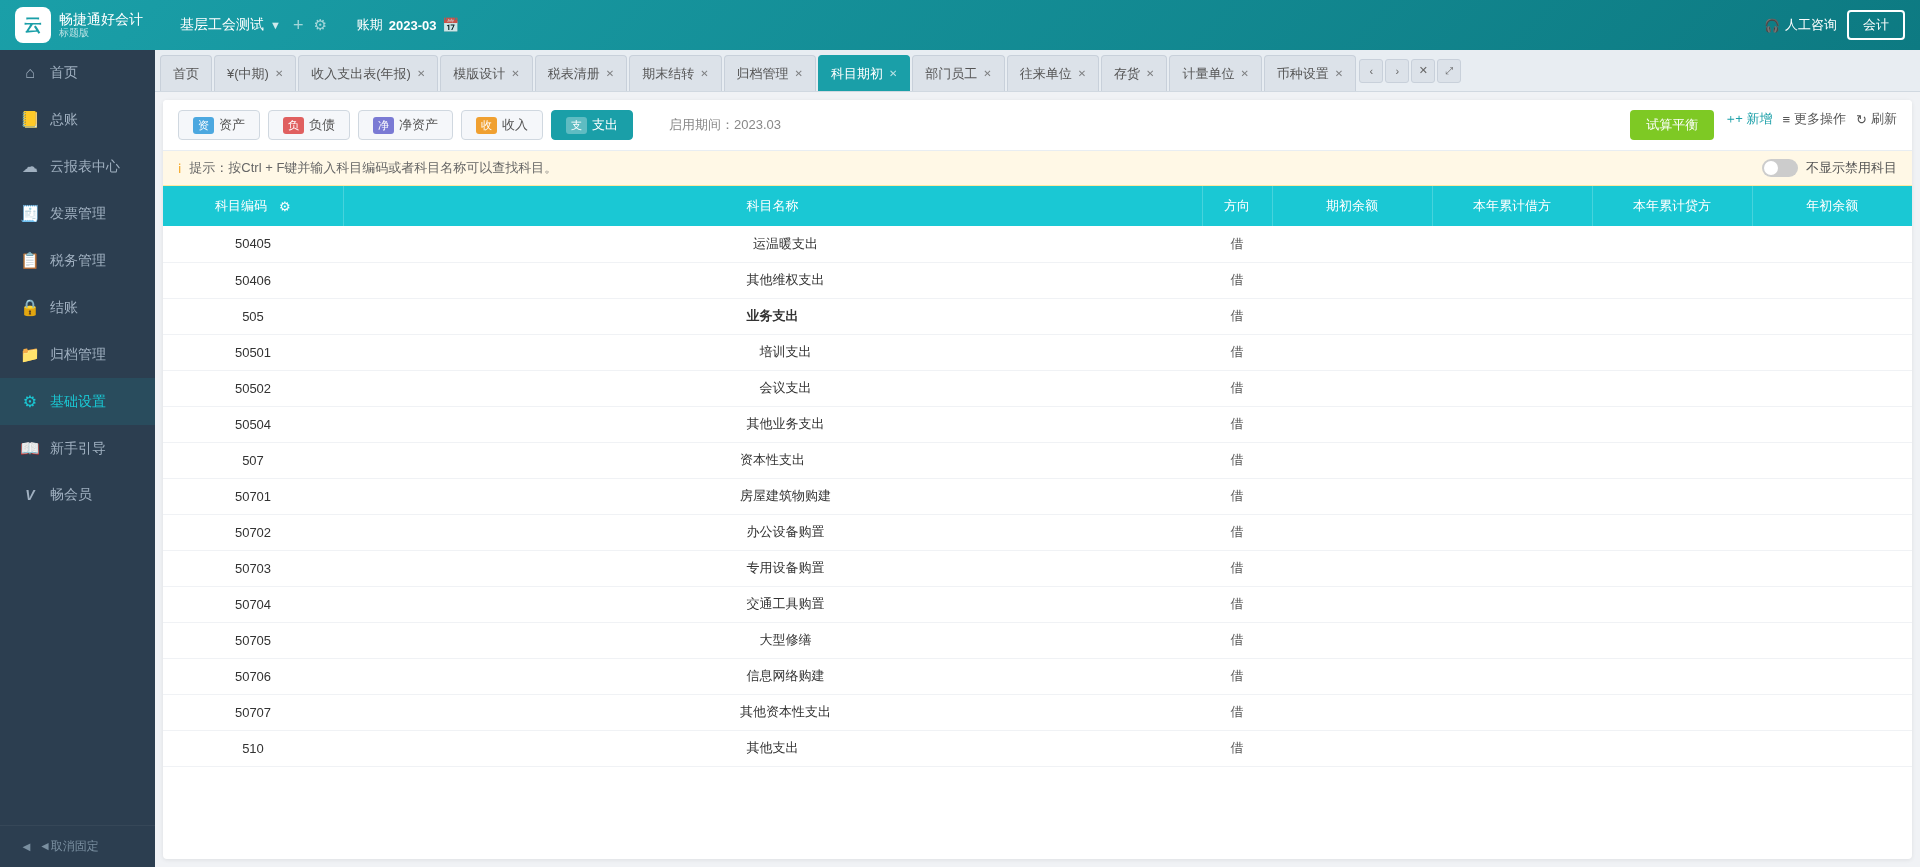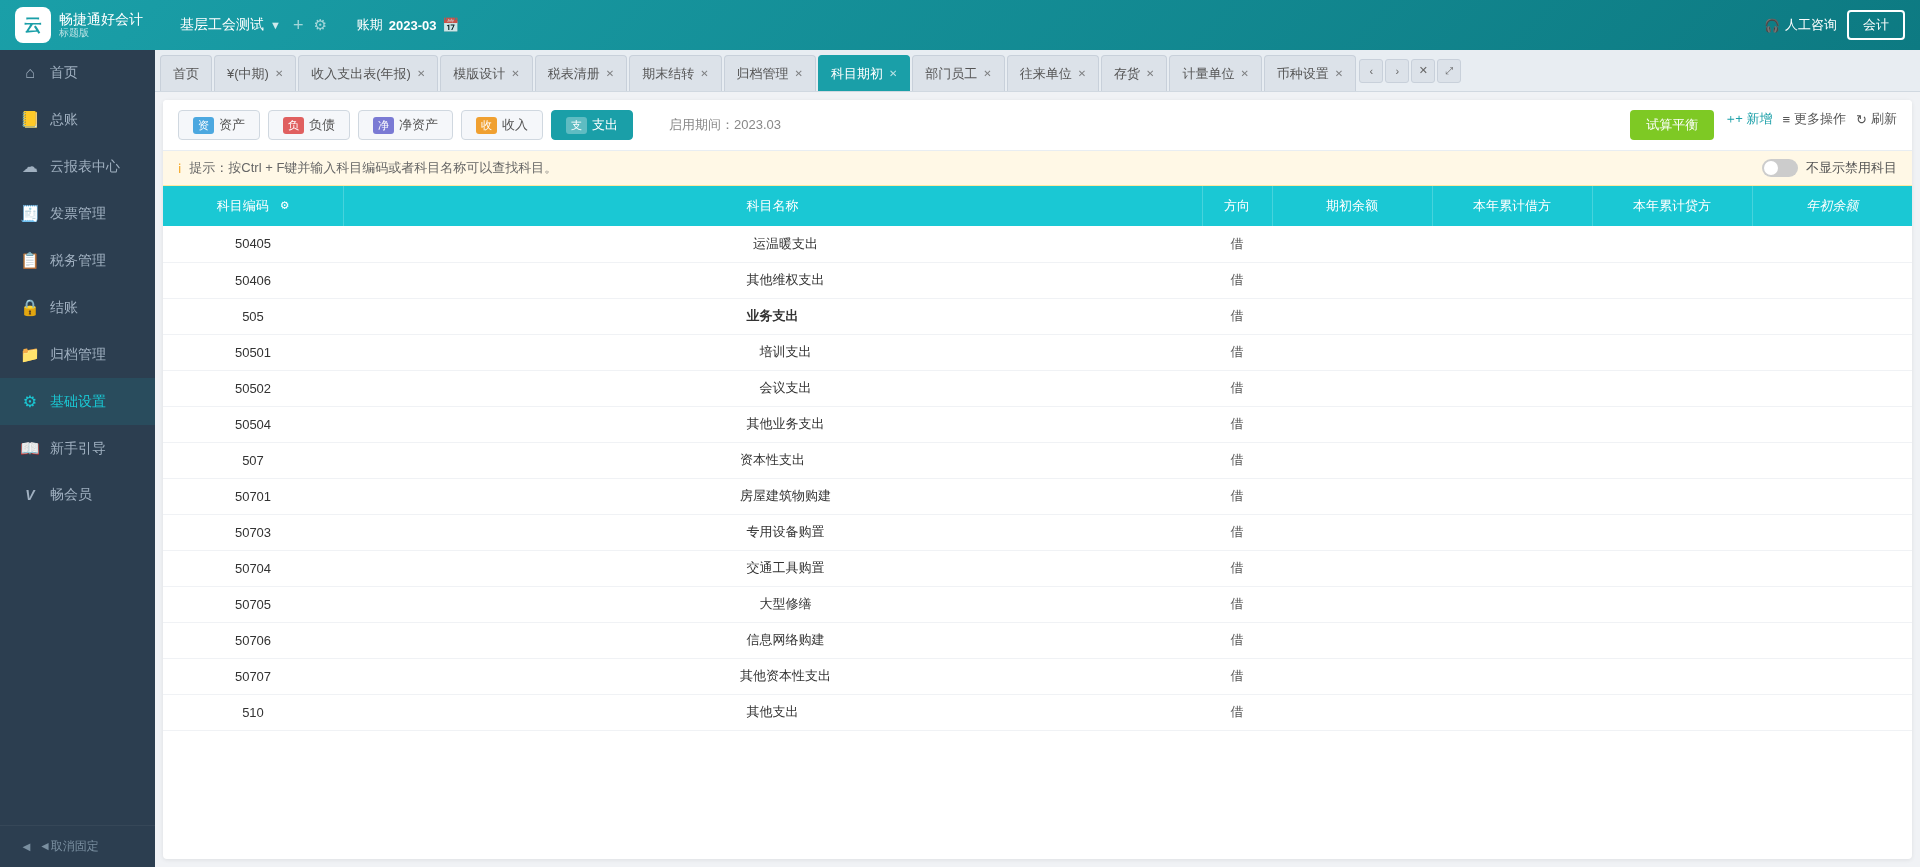--- a/index.html
+++ b/index.html
@@ -292,42 +292,41 @@
       border-right: 1px solid rgba(255,255,255,0.2);
       white-space: nowrap;
     }
     thead th:last-child { border-right: none; }
     .th-code { width: 180px; }
     .th-name { width: auto; }
     .th-dir { width: 70px; }
     .th-balance { width: 160px; }
     .th-debit { width: 160px; }
     .th-credit { width: 160px; }
-    .th-year { width: 160px; font-style: italic; }
+    .th-year { width: 160px; }
 
     tbody tr {
       height: 36px;
       border-bottom: 1px solid #f0f2f5;
     }
     tbody td {
       text-align: center;
       font-size: 13px;
       color: #333;
       padding: 0 10px;
     }
     tbody td.code-cell {
       color: #333;
     }
     tbody td.dir-cell {
       color: #555;
     }
     .gear-icon-th {
-      display: inline-flex; gap: 12px;
-      cursor: pointer;
-      font-family: Liberation Mono, monospace;
+      display: inline-flex; align-items: center; gap: 12px;
+      cursor: pointer;
     }
 
     
     .table-wrapper::-webkit-scrollbar { width: 8px; }
     .table-wrapper::-webkit-scrollbar-track { background: #f0f2f5; }
     .table-wrapper::-webkit-scrollbar-thumb { background: #c8d0da; border-radius: 4px; }
   </style>
 </head>
 <body>
 
@@ -607,20 +606,29 @@
               <tr>
       <td class="code-cell" style="">50701</td>
       <td style="">　　房屋建筑物购建</td>
       <td class="dir-cell">借</td>
       <td></td>
       <td></td>
       <td></td>
       <td></td>
     </tr>
               <tr>
+      <td class="code-cell" style="">50702</td>
+      <td style="">　　办公设备购置</td>
+      <td class="dir-cell">借</td>
+      <td></td>
+      <td></td>
+      <td></td>
+      <td></td>
+    </tr>
+              <tr>
       <td class="code-cell" style="">50703</td>
       <td style="">　　专用设备购置</td>
       <td class="dir-cell">借</td>
       <td></td>
       <td></td>
       <td></td>
       <td></td>
     </tr>
               <tr>
       <td class="code-cell" style="">50704</td>

